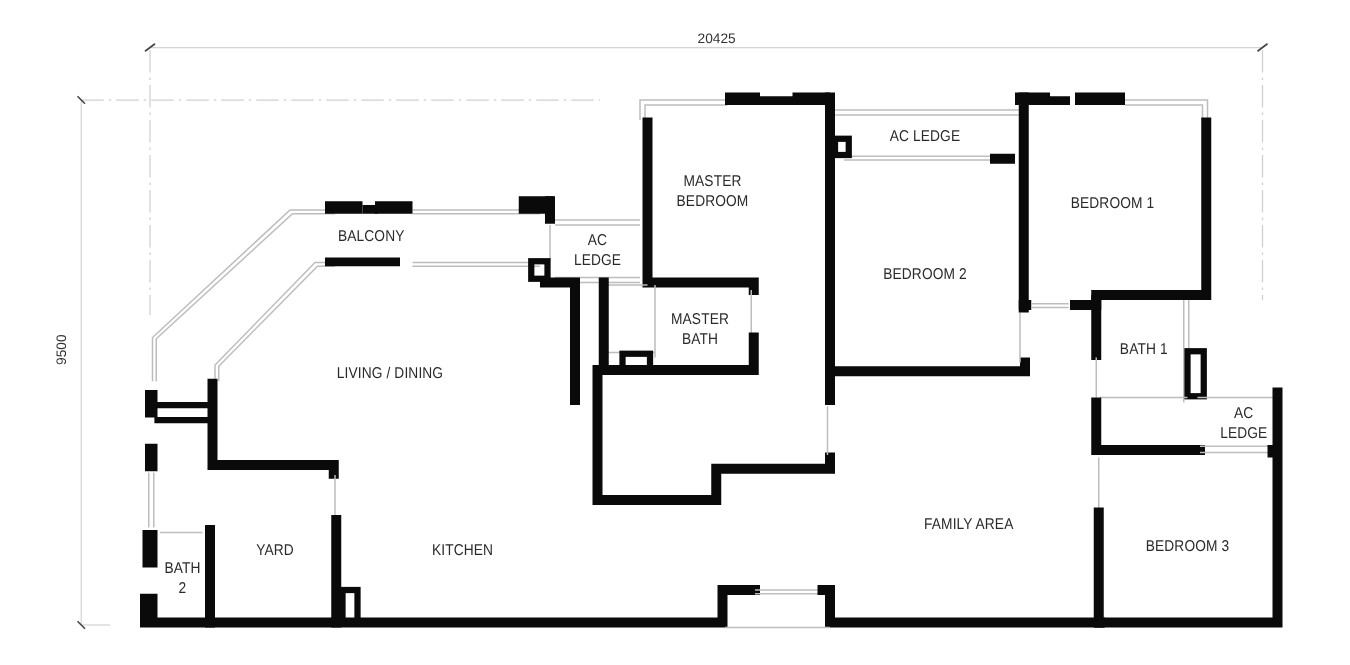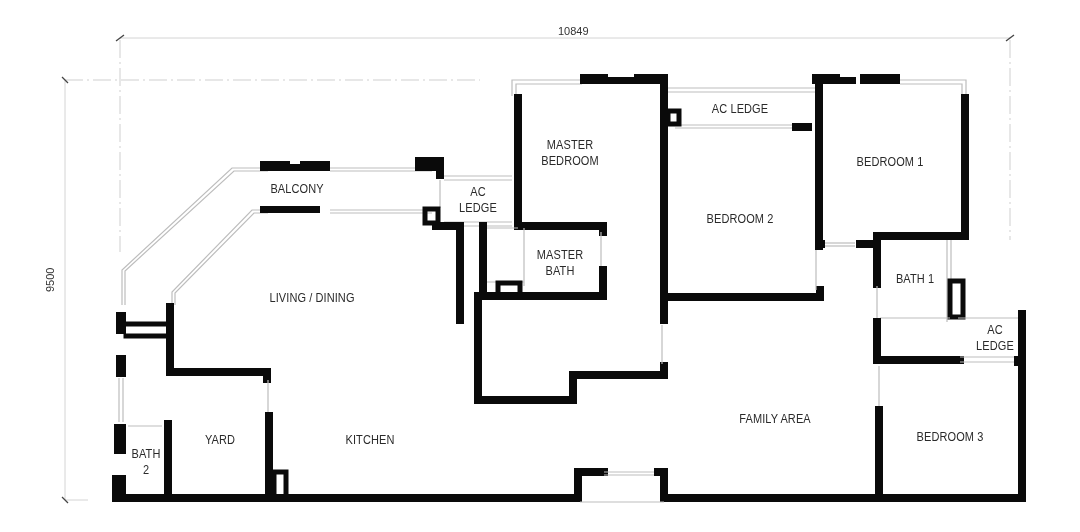--- a/index.html
+++ b/index.html
@@ -148,21 +148,21 @@
     <rect class="block" x="114" y="424" width="12" height="30"></rect>
     <rect class="block" x="112" y="475" width="14" height="25"></rect>
     <line class="win" x1="128" y1="426" x2="162" y2="426"></line>
     <polyline class="wall" points="168,424 168,498"></polyline>
     <line class="win" x1="268" y1="380" x2="268" y2="414"></line>
     <polyline class="wall" points="269,416 269,498"></polyline>
     <rect class="wall-thin" x="274" y="472" width="12" height="26" fill="none"></rect>
   </g>
 </svg>
 
-<div class="dimtxt" style="left:558px; top:25px;">10849</div>
+<div class="dimtxt" style="left:558px; top:25px;">20425</div>
 <div class="dimtxt" style="left:44px; top:292px; transform: rotate(-90deg); transform-origin: left top;">9500</div>
 
 <div class="lbl" style="left:262px; top:181px; width:70px;">BALCONY</div>
 <div class="lbl" style="left:448px; top:184px; width:60px;">AC
 LEDGE</div>
 <div class="lbl" style="left:530px; top:137px; width:80px;">MASTER
 BEDROOM</div>
 <div class="lbl" style="left:525px; top:247px; width:70px;">MASTER
 BATH</div>
 <div class="lbl" style="left:700px; top:101px; width:80px;">AC LEDGE</div>

